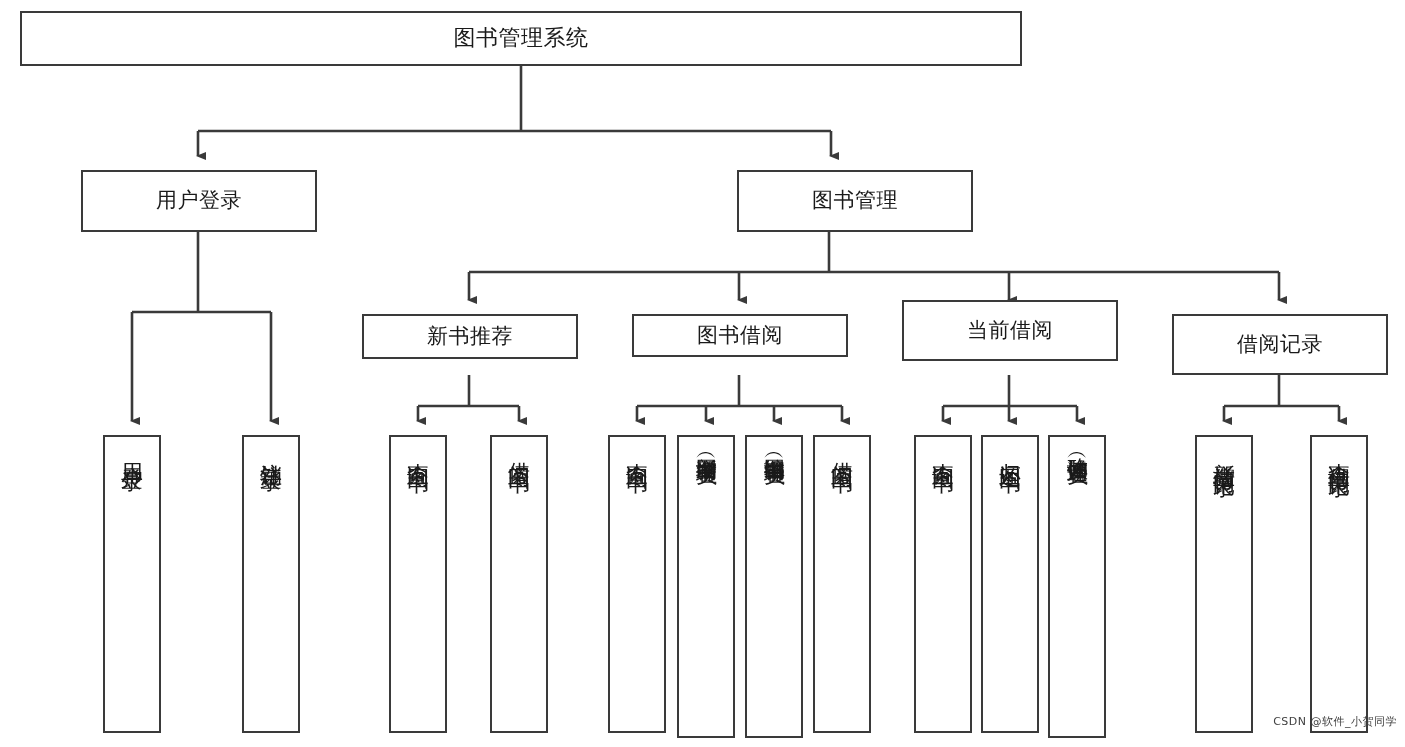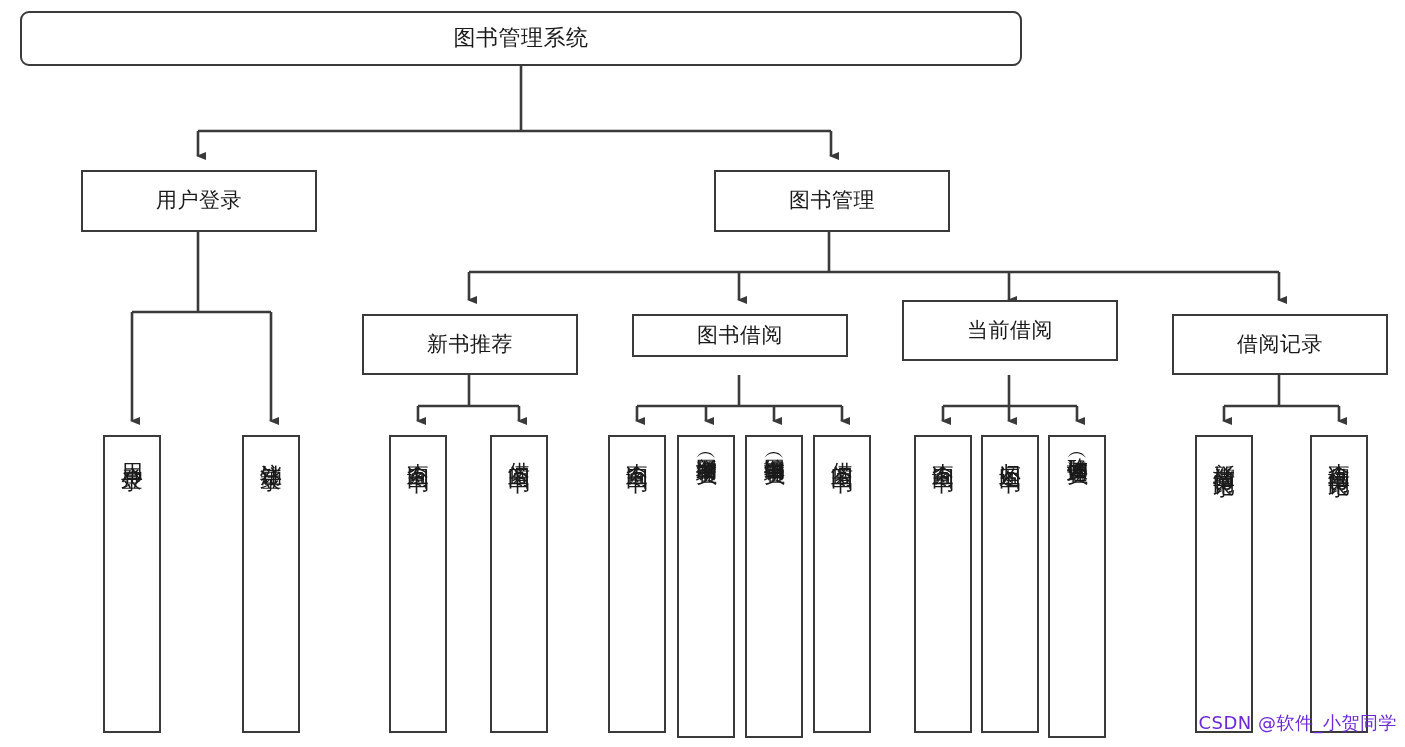--- a/index.html
+++ b/index.html
@@ -67,23 +67,23 @@
   .node.leaf.tall {
     padding-top: 4px;
   }
   .node.leaf.tall .label {
     font-size: 21px;
     letter-spacing: 1px;
   }
   .watermark {
     position: absolute;
     right: 8px;
-    bottom: 12px;
-    font-size: 18px;
-    color: #6d28d9;
+    bottom: 18px;
+    font-size: 11px;
+    color: #404040;
     letter-spacing: 0.5px;
     white-space: nowrap;
     z-index: 5;
     font-family: "DejaVu Sans", "Liberation Sans", sans-serif;
   }
 </style>
 </head>
 <body>
 
 <div id="canvas">
@@ -131,32 +131,32 @@
       <path d="M1009,406 L1009,421" marker-end="url(#arrow)"></path>
       <path d="M1077,406 L1077,421" marker-end="url(#arrow)"></path>
 
       <path d="M1279,375 L1279,406"></path>
       <path d="M1224,406 L1339,406"></path>
       <path d="M1224,406 L1224,421" marker-end="url(#arrow)"></path>
       <path d="M1339,406 L1339,421" marker-end="url(#arrow)"></path>
     </g>
   </svg>
 
-  <div class="node horiz root" style="left:20px; top:11px; width:1002px; height:55px;border-radius:9px;">
+  <div class="node horiz root" style="left:20px; top:11px; width:1002px; height:55px;">
     <span class="label">图书管理系统</span>
   </div>
 
   <div class="node horiz" style="left:81px; top:170px; width:236px; height:62px;">
     <span class="label">用户登录</span>
   </div>
-  <div class="node horiz" style="left:714px; top:170px; width:236px; height:62px;">
+  <div class="node horiz" style="left:737px; top:170px; width:236px; height:62px;">
     <span class="label">图书管理</span>
   </div>
 
-  <div class="node horiz" style="left:362px; top:314px; width:216px; height:61px;">
+  <div class="node horiz" style="left:362px; top:314px; width:216px; height:45px;">
     <span class="label">新书推荐</span>
   </div>
   <div class="node horiz" style="left:632px; top:314px; width:216px; height:43px;">
     <span class="label">图书借阅</span>
   </div>
   <div class="node horiz" style="left:902px; top:300px; width:216px; height:61px;">
     <span class="label">当前借阅</span>
   </div>
   <div class="node horiz" style="left:1172px; top:314px; width:216px; height:61px;">
     <span class="label">借阅记录</span>

